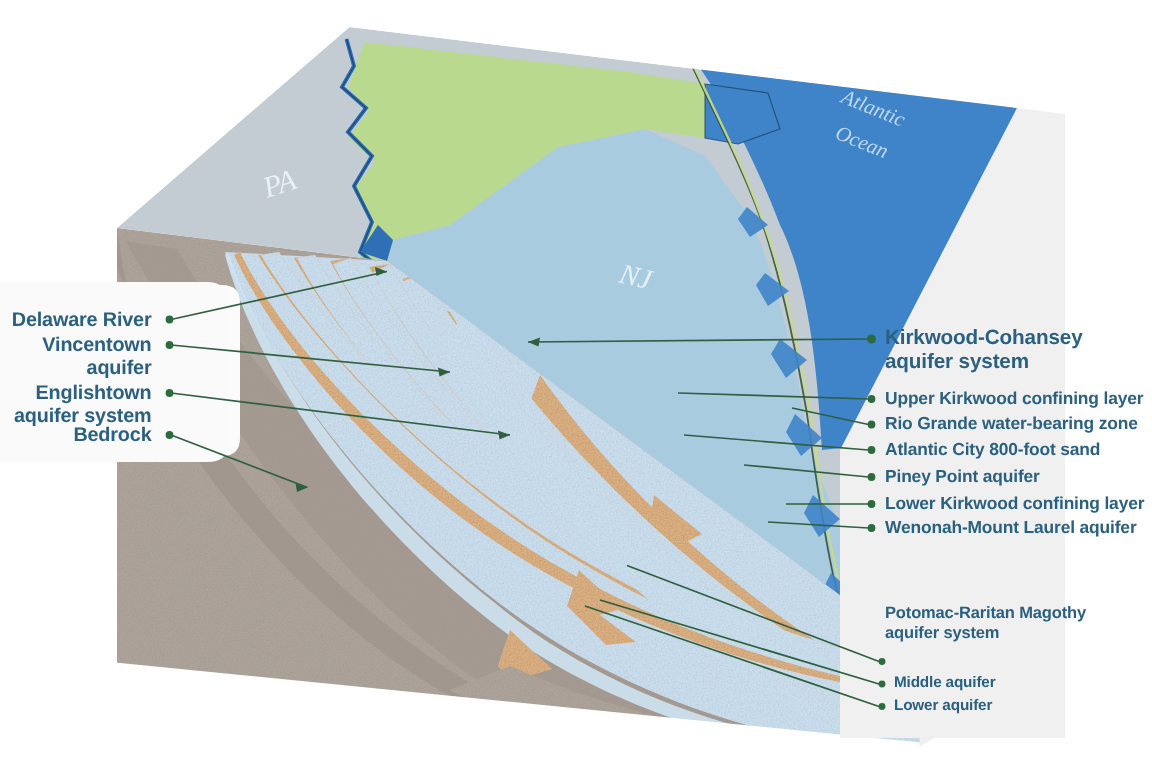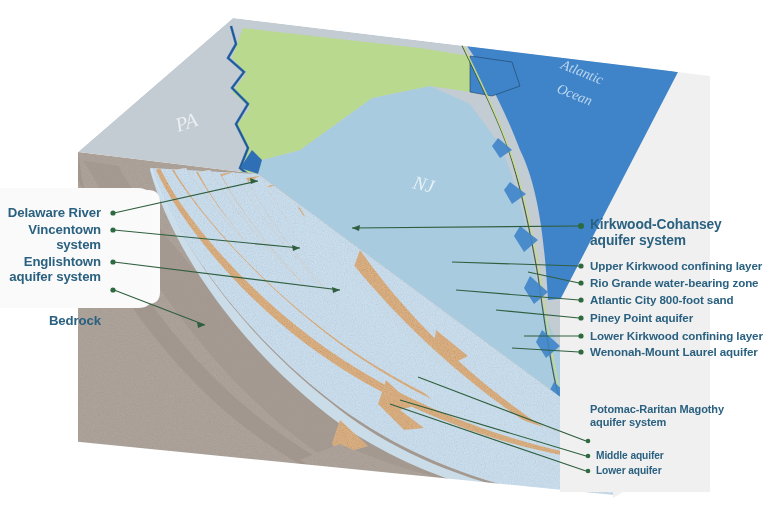--- a/index.html
+++ b/index.html
@@ -264,24 +264,24 @@
       <circle cx="581" cy="352" r="2.6"></circle>
 
       <circle cx="588" cy="441" r="2.3"></circle>
       <circle cx="588" cy="456" r="2.3"></circle>
       <circle cx="588" cy="471" r="2.3"></circle>
     </g>
   </svg>
 
   <div class="lbl lbl-left" style="left:0px;top:205px;width:101px;">Delaware River</div>
   <div class="lbl lbl-left" style="left:0px;top:222px;width:101px;">Vincentown
-system</div>
+aquifer</div>
   <div class="lbl lbl-left" style="left:0px;top:254px;width:101px;">Englishtown
 aquifer system</div>
-  <div class="lbl lbl-left" style="left:0px;top:282px;width:101px;margin-top:31px;">Bedrock</div>
+  <div class="lbl lbl-left" style="left:0px;top:282px;width:101px;">Bedrock</div>
 
   <div class="lbl lbl-right r-major" style="left:590px;top:217px;width:175px;">Kirkwood-Cohansey
 aquifer system</div>
   <div class="lbl lbl-right r-mid" style="left:590px;top:259px;width:180px;">Upper Kirkwood confining layer</div>
   <div class="lbl lbl-right r-mid" style="left:590px;top:276px;width:180px;">Rio Grande water-bearing zone</div>
   <div class="lbl lbl-right r-mid" style="left:590px;top:293px;width:180px;">Atlantic City 800-foot sand</div>
   <div class="lbl lbl-right r-mid" style="left:590px;top:311px;width:180px;">Piney Point aquifer</div>
   <div class="lbl lbl-right r-mid" style="left:590px;top:329px;width:180px;">Lower Kirkwood confining layer</div>
   <div class="lbl lbl-right r-mid" style="left:590px;top:345px;width:180px;">Wenonah-Mount Laurel aquifer</div>
 

